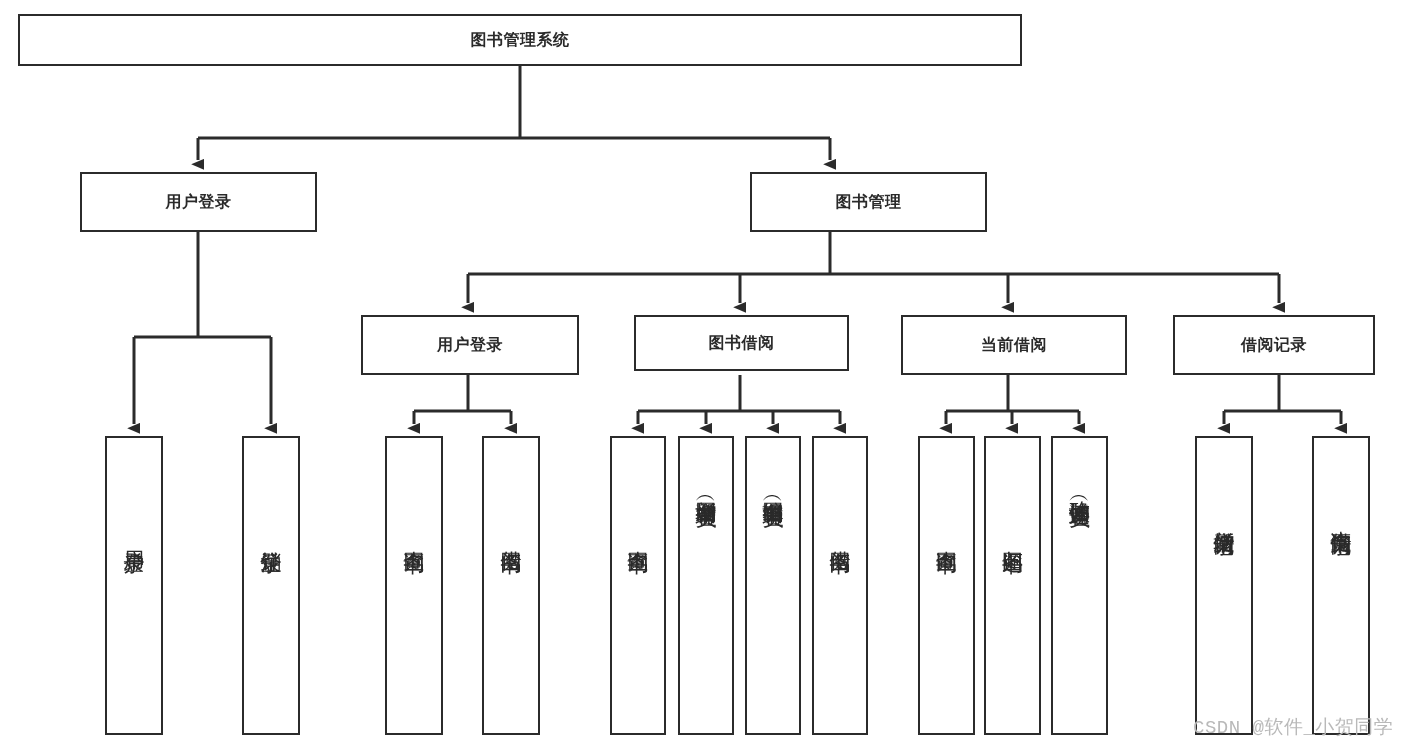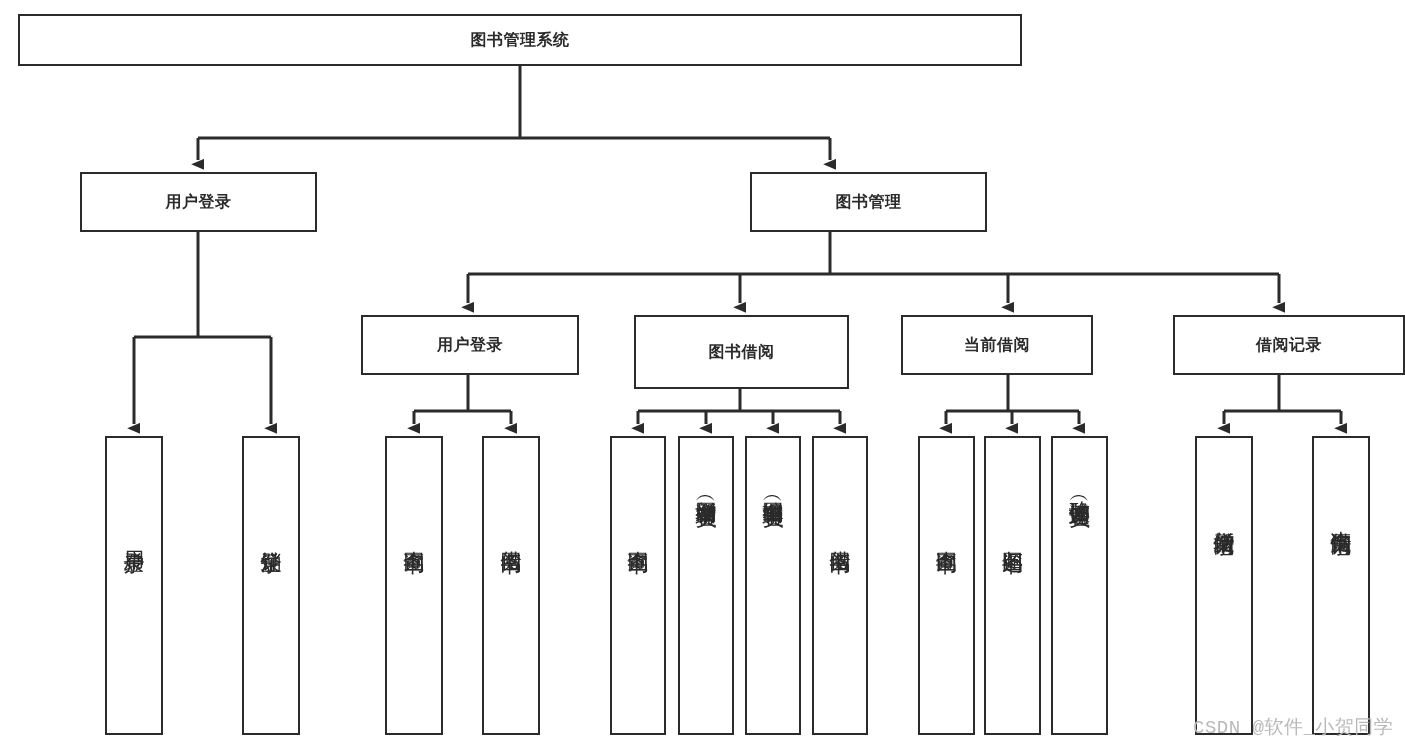--- a/index.html
+++ b/index.html
@@ -141,27 +141,27 @@
   <div class="node horiz" style="left: 80px; top: 172px; width: 237px; height: 60px;">
     <span class="node-label">用户登录</span>
   </div>
   <div class="node horiz" style="left: 710px; top: 172px; width: 237px; height: 60px; margin-left: 40px;">
     <span class="node-label">图书管理</span>
   </div>
 
   <div class="node horiz" style="left: 361px; top: 315px; width: 218px; height: 60px;">
     <span class="node-label">用户登录</span>
   </div>
-  <div class="node horiz" style="left: 634px; top: 315px; width: 215px; height: 74px;">
+  <div class="node horiz" style="left: 634px; top: 315px; width: 215px; height: 56px;">
     <span class="node-label">图书借阅</span>
   </div>
-  <div class="node horiz" style="left: 901px; top: 315px; width: 192px; height: 60px;">
+  <div class="node horiz" style="left: 901px; top: 315px; width: 226px; height: 60px;">
     <span class="node-label">当前借阅</span>
   </div>
-  <div class="node horiz" style="left: 1173px; top: 315px; width: 232px; height: 60px;">
+  <div class="node horiz" style="left: 1173px; top: 315px; width: 202px; height: 60px;">
     <span class="node-label">借阅记录</span>
   </div>
 
   <div class="node vert pad-low" style="left: 105px; top: 436px; width: 58px; height: 299px;">
     <span class="node-label">用户登录</span>
   </div>
   <div class="node vert pad-low" style="left: 242px; top: 436px; width: 58px; height: 299px;">
     <span class="node-label">注销登录</span>
   </div>
   <div class="node vert pad-low" style="left: 385px; top: 436px; width: 58px; height: 299px;">

